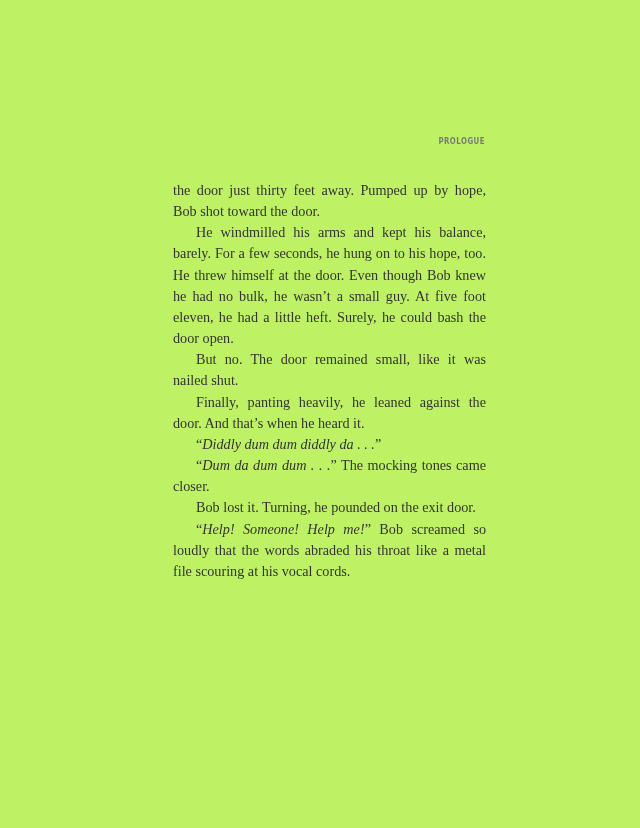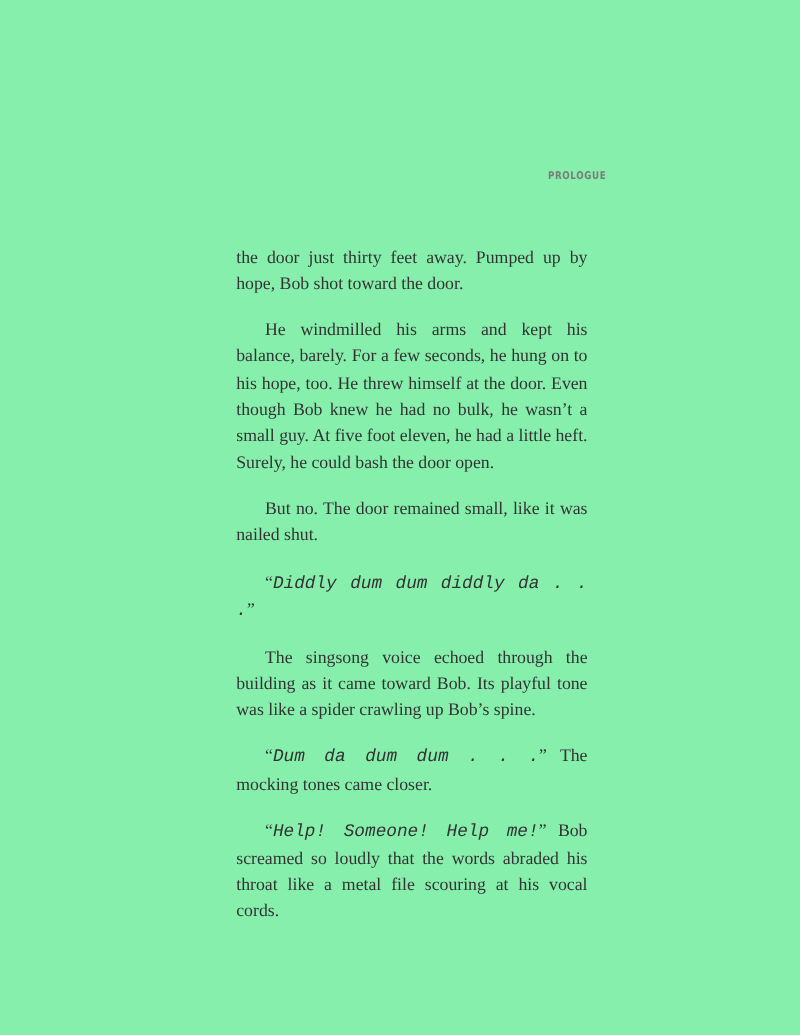--- a/index.html
+++ b/index.html
@@ -11,21 +11,21 @@
     width: 640px;
     height: 828px;
     position: relative;
     overflow: hidden;
   }
   .page {
     position: absolute;
     left: 0; top: 0;
     width: 640px;
     height: 828px;
-    background: #86efac;
+    background: #bef264;
   }
   .running-head {
     position: absolute;
     top: 136px;
     left: 173px;
     width: 312px;
     text-align: right;
     font-family: "DejaVu Sans", sans-serif;
     font-weight: bold;
     font-size: 8.5px;
@@ -40,51 +40,54 @@
     left: 173px;
     width: 313px;
     font-family: "Liberation Serif", serif;
     font-size: 14.2px;
     line-height: 21.15px;
     color: #333333;
     text-align: justify;
     hyphens: manual;
   }
   .body-text p {
-    margin: 16px;
+    margin: 0;
     text-indent: 23px;
   }
   .body-text p.no-indent {
     text-indent: 0;
   }
-  .it { font-style: italic; font-family: Liberation Mono, monospace; }
+  .it { font-style: italic; }
 </style>
 </head>
 <body>
 
 <div class="page">
   <div class="running-head">PROLOGUE</div>
 
   <div class="body-text">
     <p class="no-indent">
       <span>the door just thirty feet away. Pumped up by hope, Bob shot toward the door.</span>
     </p>
     <p>
       <span>He windmilled his arms and kept his balance, barely. For a few seconds, he hung on to his hope, too. He threw himself at the door. Even though Bob knew he had no bulk, he wasn’t a small guy. At five foot eleven, he had a little heft. Surely, he could bash the door open.</span>
     </p>
     <p>
       <span>But no. The door remained small, like it was nailed shut.</span>
     </p>
     <p>
+      <span>Finally, panting heavily, he leaned against the door. And that’s when he heard it.</span>
+    </p>
+    <p>
       <span>“</span><span class="it">Diddly dum dum diddly da . . .</span><span>”</span>
     </p>
     <p>
-      <span>The singsong voice echoed through the building as it came toward Bob. Its playful tone was like a spider crawling up Bob’s spine.</span>
+      <span>“</span><span class="it">Dum da dum dum . . .</span><span>” The mocking tones came closer.</span>
     </p>
     <p>
-      <span>“</span><span class="it">Dum da dum dum . . .</span><span>” The mocking tones came closer.</span>
+      <span>Bob lost it. Turning, he pounded on the exit door.</span>
     </p>
     <p>
       <span>“</span><span class="it">Help! Someone! Help me!</span><span>” Bob screamed so loudly that the words abraded his throat like a metal file scouring at his vocal cords.</span>
     </p>
 
   </div>
 </div>
 
 </body></html>

